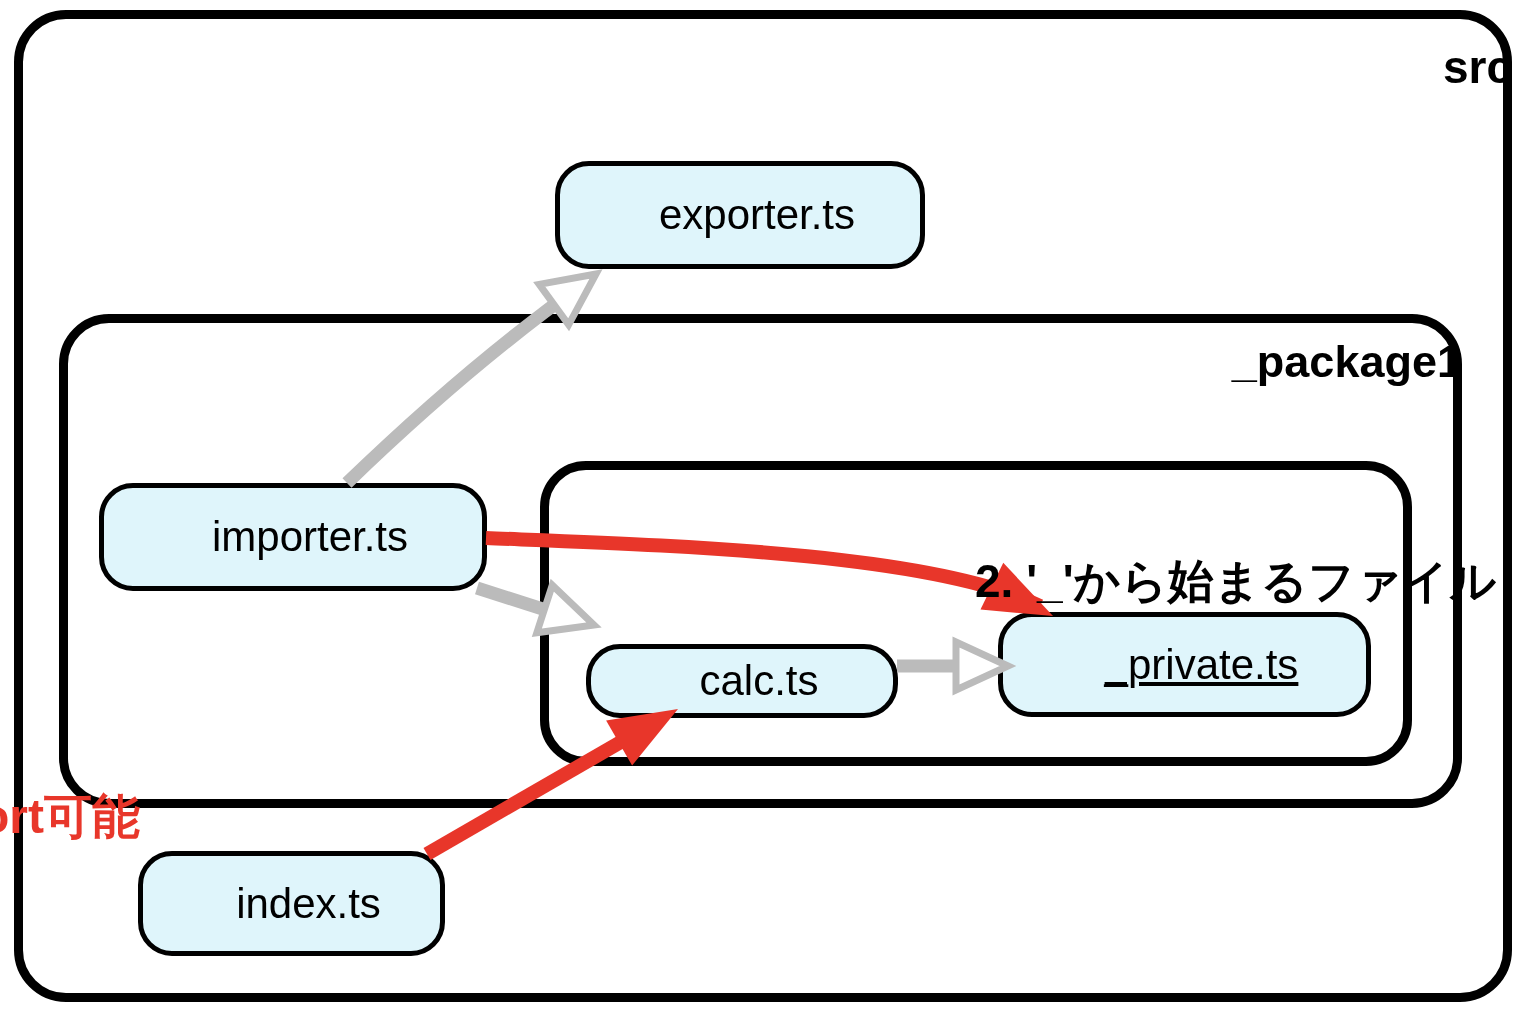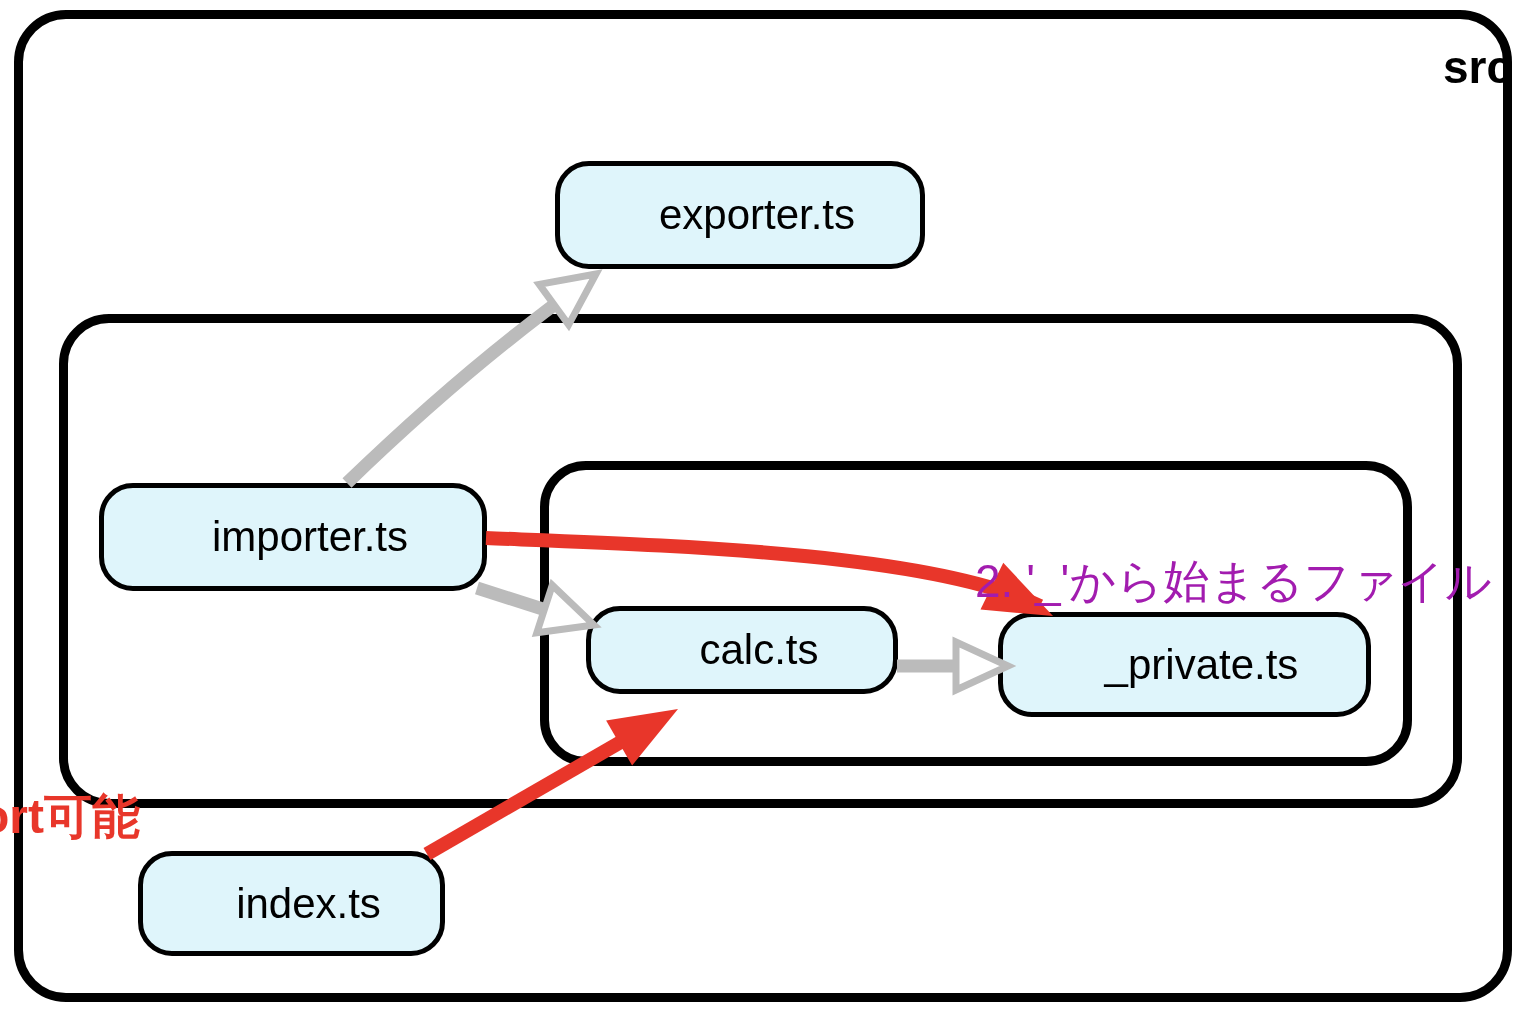--- a/index.html
+++ b/index.html
@@ -42,21 +42,21 @@
     display: flex;
     align-items: center;
     justify-content: center;
     font-size: 42px;
     color: #000;
     z-index: 5;
     padding-left: 34px;
   }
   .exporter-node { left: 555px; top: 161px; width: 370px; height: 108px; }
   .importer-node { left: 99px;  top: 483px; width: 388px; height: 108px; }
-  .calc-node     { left: 586px; top: 606px; width: 312px; height: 88px; }
+  .calc-node     { left: 586px; top: 644px; width: 312px; height: 74px; }
   .private-node  { left: 998px; top: 612px; width: 373px; height: 105px; }
   .index-node    { left: 138px; top: 851px; width: 307px; height: 105px; text-align: center; }
   .arrows {
     position: absolute;
     left: 0; top: 0;
     width: 1540px;
     height: 1022px;
     z-index: 10;
     pointer-events: none;
   }
@@ -74,36 +74,37 @@
 </style>
 </head>
 <body>
 
 <div class="canvas">
 
   <div class="container src-box"></div>
   <div class="clabel src-label">src</div>
 
   <div class="container package1-box"></div>
+  <div class="clabel package1-label">_package1</div>
 
   <div class="container package2-box"></div>
 
   <div class="node exporter-node" style="background-color: rgb(223, 245, 251);">
     <span>exporter.ts</span>
   </div>
 
   <div class="node importer-node" style="background-color: rgb(223, 245, 251);">
     <span>importer.ts</span>
   </div>
 
   <div class="node calc-node" style="background-color: rgb(223, 245, 251);">
     <span>calc.ts</span>
   </div>
 
-  <div class="node private-node" style="background-color: rgb(223, 245, 251);">
+  <div class="node private-node" style="background-color: rgb(223, 245, 251); text-decoration: underline;">
     <span>_private.ts</span>
   </div>
 
   <div class="node index-node" style="background-color: rgb(223, 245, 251);">
     <span>index.ts</span>
   </div>
 
   <svg class="arrows" viewBox="0 0 1540 1022" xmlns="http://www.w3.org/2000/svg">
 
     <g>
@@ -127,15 +128,15 @@
     </g>
 
     <g>
       <path class="shaft-red" d="M 427 854 L 645 728" stroke="#e8362a"></path>
       <polygon class="head-solid" points="0,0 -68,-26 -68,26" transform="translate(678,709) rotate(-30)" fill="#e8362a"></polygon>
     </g>
   </svg>
 
   <div class="annot annot-left" style="color: rgb(232, 54, 42);">ort可能</div>
 
-  <div class="annot annot-right" style="color: #a21caf;">2. '_'から始まるファイル</div>
+  <div class="annot annot-right" style="color: #000000; font-weight: bold;">2. '_'から始まるファイル</div>
 
 </div>
 
 </body></html>

